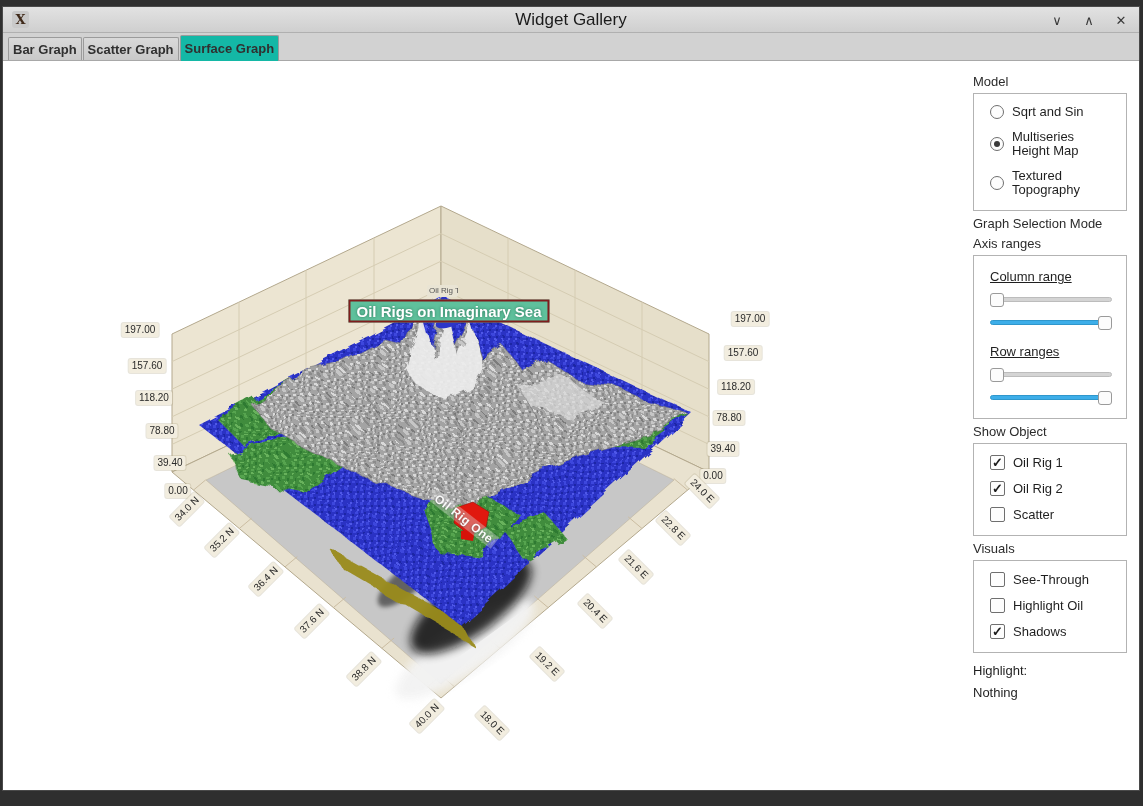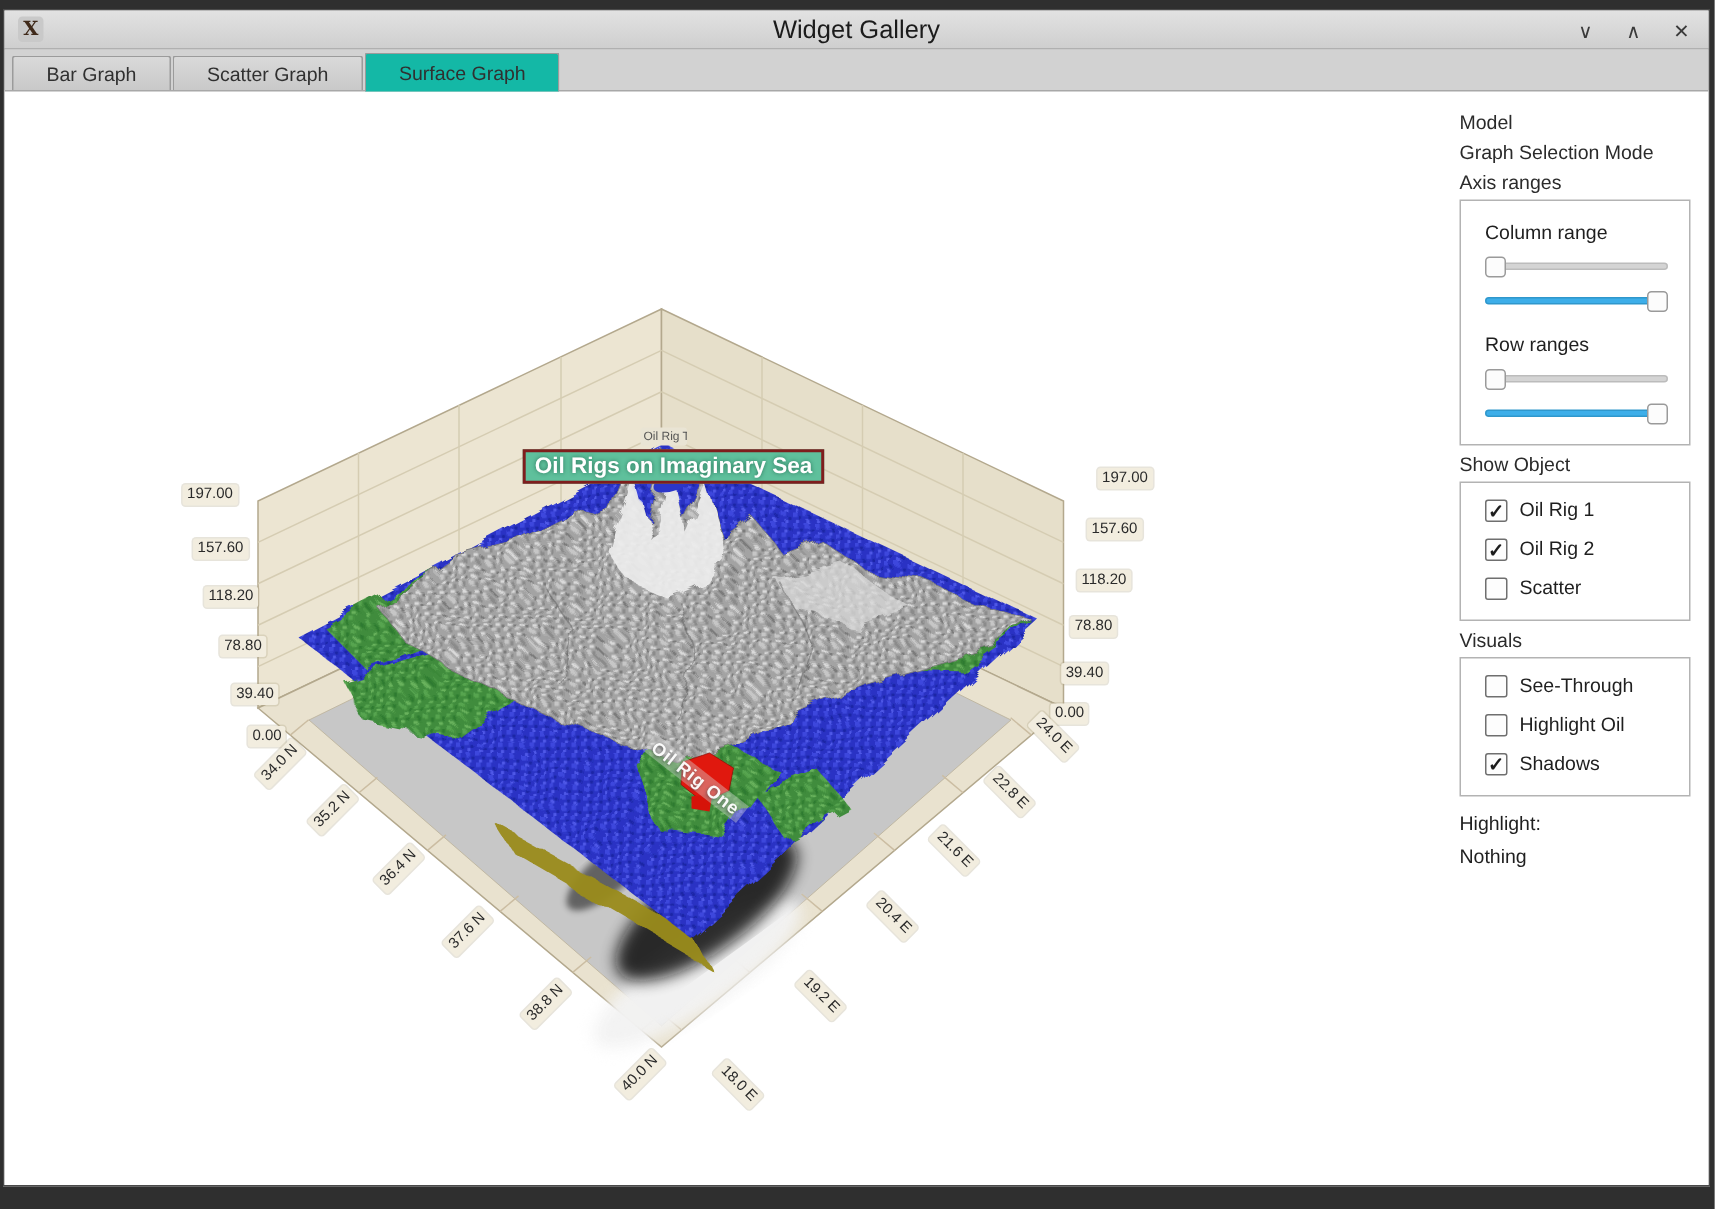--- a/index.html
+++ b/index.html
@@ -14,23 +14,23 @@
               border-bottom:1px solid #b0b0b0; display:flex; align-items:center; }
   .app-icon { position:absolute; left:9px; top:4px; width:17px; height:17px; background:#c9c9c9;
               border-radius:3px; display:flex; align-items:center; justify-content:center;
               font:bold 13px "DejaVu Serif", serif; color:#402a1a; }
   .win-title { position:absolute; left:0; right:0; text-align:center; font-size:17px; color:#1b1b1b; }
   .win-btns { position:absolute; right:10px; top:0; height:26px; display:flex; gap:16px; align-items:center; }
   .win-btn { font-size:13px; color:#3a3a3a; width:16px; text-align:center; cursor:default; }
 
   .tabbar { position:relative; height:27px; background:#d2d2d2; display:flex; align-items:flex-end;
             padding-left:5px; }
-  .tab { height:23px; display:flex; align-items:center; padding:0 22px; margin-right:1px;
+  .tab { height:23px; display:flex; align-items:center; padding:0 4px; margin-right:1px;
          background:linear-gradient(#d9d9d9,#c9c9c9); border:1px solid #9b9b9b; border-bottom:none;
-         border-radius:2px 2px 0 0; font-size:13px; color:#303030; }
+         border-radius:2px 2px 0 0; font-size:13px; color:#303030;font-weight:bold; }
   .tab.active { height:26px; background:#14b8a6; position:relative; z-index:3; margin-bottom:-1px; }
 
   .content { position:relative; width:1136px; height:730px; background:#ffffff; border-top:1px solid #a8a8a8; }
 
   
   .chart-area { position:absolute; left:0; top:0; width:962px; height:723px; }
   .chart-area svg { position:absolute; left:0; top:0; }
   .tick { position:absolute; transform:translate(-50%,-50%); background:#f2eddf; color:#2a2a2a;
           font-size:10px; line-height:14px; padding:0 3px; border-radius:2px; white-space:nowrap;
           box-shadow:0 0 0 1px rgba(175,165,135,.30); }
@@ -236,25 +236,39 @@
         <div class="tick rot-r" style="left:670px;top:467px">22.8 E</div>
         <div class="tick rot-r" style="left:633px;top:506px">21.6 E</div>
         <div class="tick rot-r" style="left:592px;top:550px">20.4 E</div>
         <div class="tick rot-r" style="left:544px;top:603px">19.2 E</div>
         <div class="tick rot-r" style="left:489px;top:662px">18.0 E</div>
       </div>
 
       <div class="panel">
 
         <div class="group-title">Model</div>
+        <div class="group-box">
+          <div class="row">
+            <span class="radio"></span>
+            <span class="rlabel">Sqrt and Sin</span>
+          </div>
+          <div class="row">
+            <span class="radio checked"></span>
+            <span class="rlabel">Multiseries Height Map</span>
+          </div>
+          <div class="row">
+            <span class="radio"></span>
+            <span class="rlabel">Textured Topography</span>
+          </div>
+        </div>
 
         <div class="group-title">Graph Selection Mode</div>
 
         <div class="group-title">Axis ranges</div>
-        <div class="group-box" style="gap:6px;">
+        <div class="group-box" style="gap:6px;text-decoration:underline;">
           <div class="sub-label">Column range</div>
           <div class="slider">
             <div class="groove"></div>
             <div class="handle left"></div>
           </div>
           <div class="slider">
             <div class="groove filled"></div>
             <div class="handle right"></div>
           </div>
           <div class="sub-label" style="margin-top:8px">Row ranges</div>

